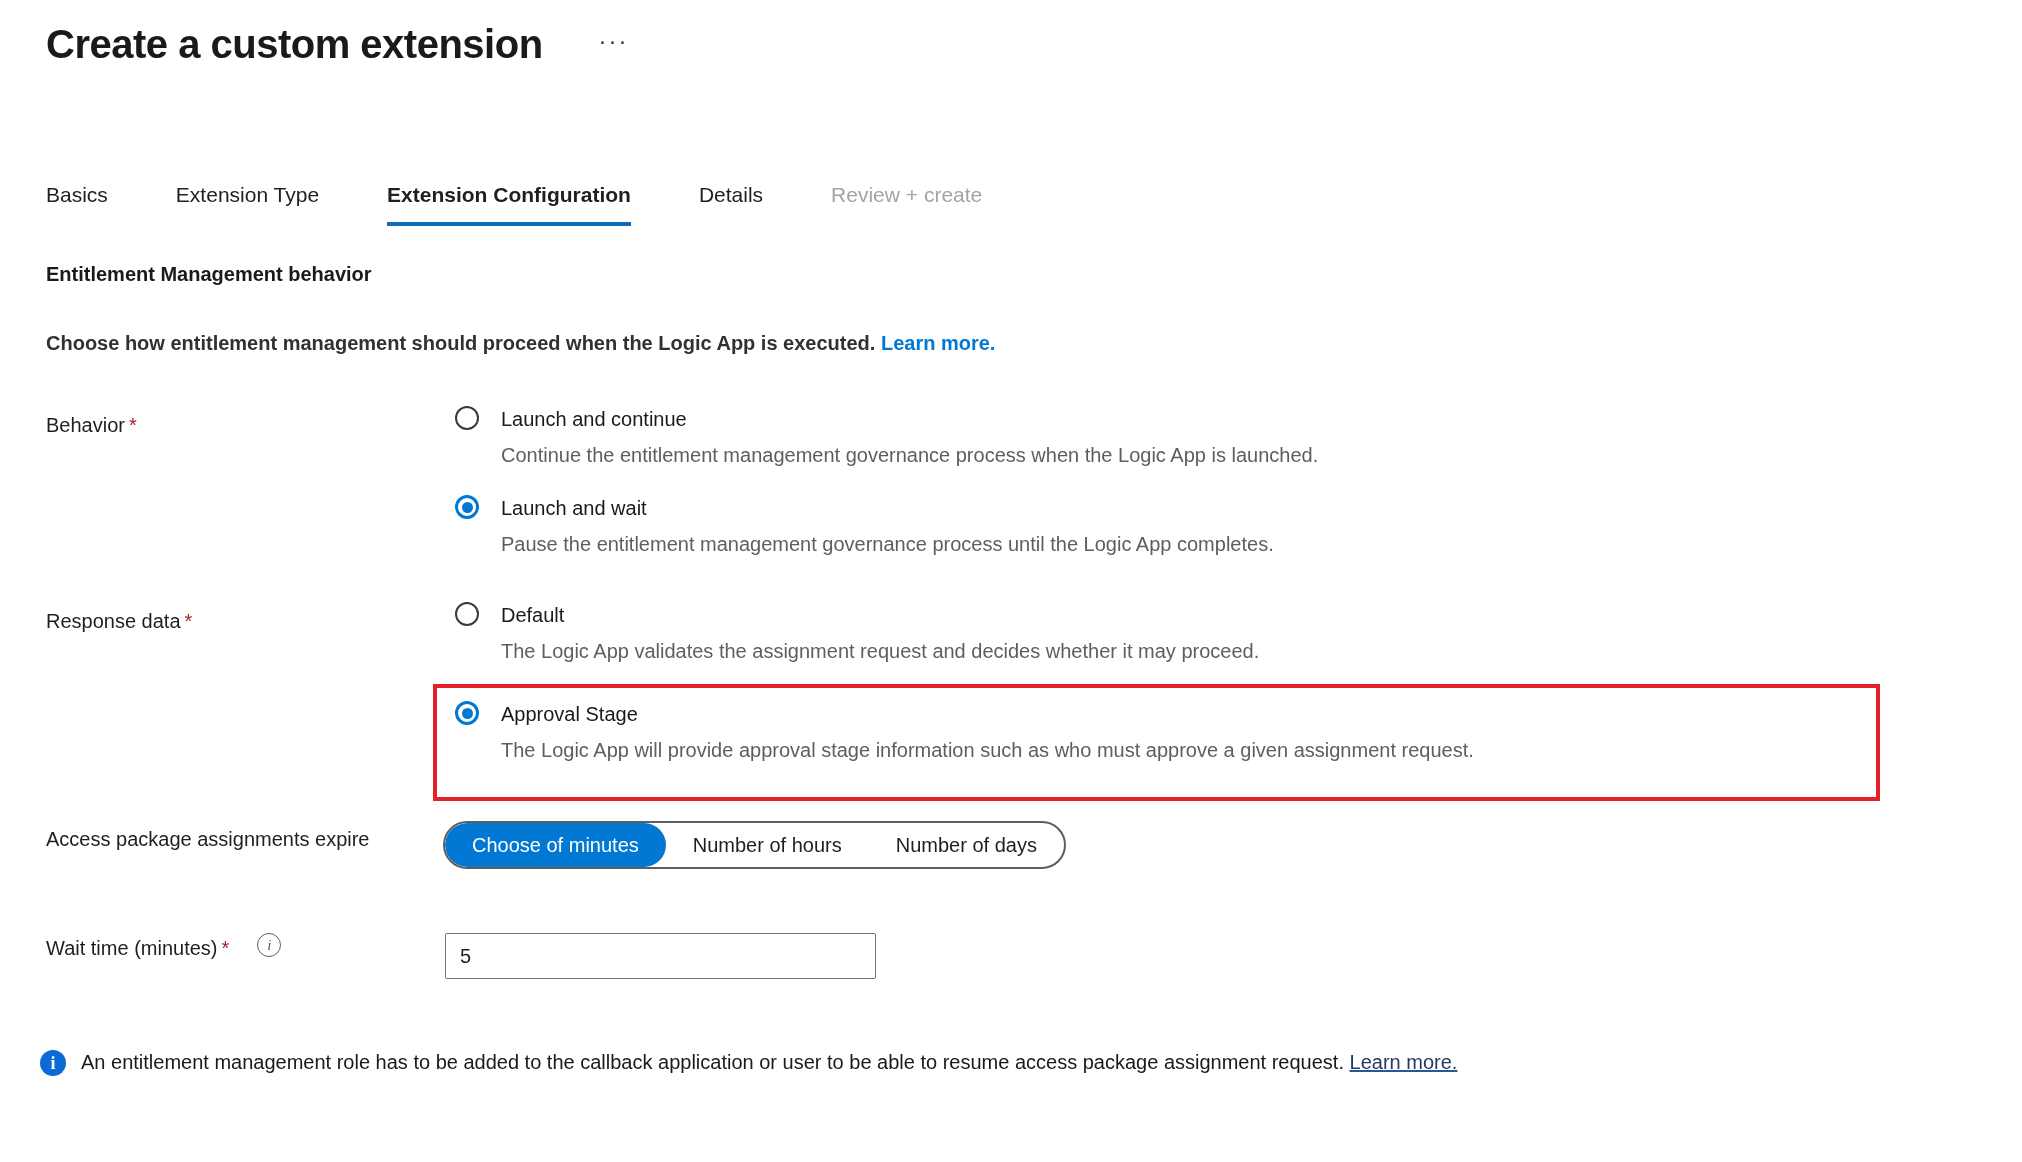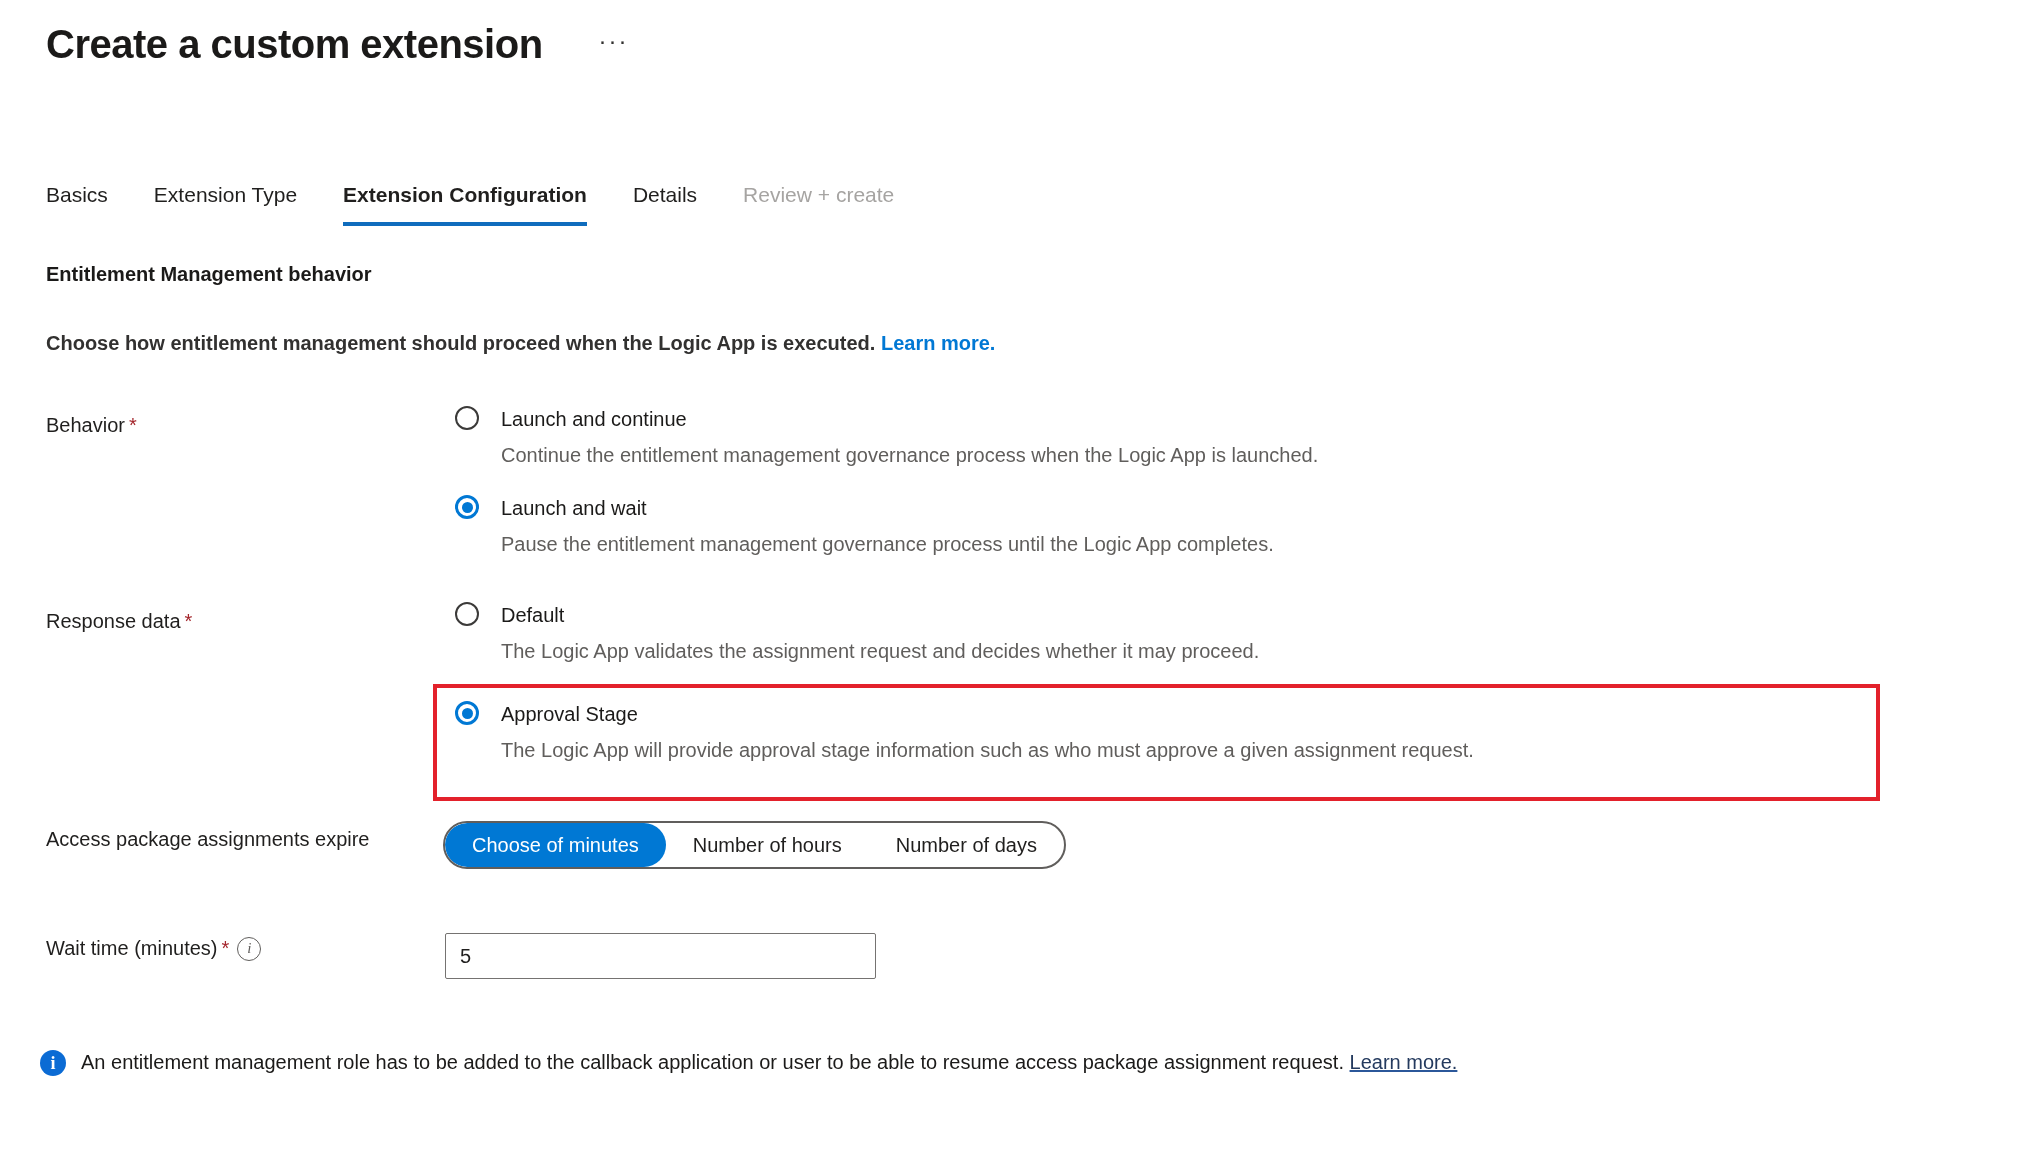--- a/index.html
+++ b/index.html
@@ -11,21 +11,21 @@
   }
   .page { position:relative; width:2022px; height:1162px; padding:10px 0 0 46px; }
 
   
   .titlebar { display:flex; align-items:center; margin-top:12px; }
   .page-title { font-size:40px; font-weight:700; letter-spacing:-0.5px; color:#1b1a19; }
   .more-btn { margin-left:56px; margin-top:-8px; font-size:24px; letter-spacing:2px;
               color:#323130; cursor:pointer; line-height:1; }
 
   
-  .tabs { display:flex; gap:46px; margin-top:116px; }
+  .tabs { display:flex; gap:68px; margin-top:116px; }
   .tab { font-size:21px; padding-bottom:15px; color:#201f1e; cursor:pointer; border-bottom:4px solid transparent; }
   .tab.active { font-weight:700; border-bottom-color:#0f6cbd; }
   .tab.disabled { color:#a6a4a2; }
 
   
   .section-heading { margin-top:37px; font-size:20px; font-weight:700; color:#1b1a19; }
   .section-desc { margin-top:46px; font-size:20px; color:#323130;font-weight:bold; }
   .link-blue { color:#0078d4; text-decoration:none; cursor:pointer; }
 
   
@@ -55,21 +55,21 @@
   
   .row-expiry { margin-top:20px; }
   .pill-group { display:inline-flex; align-items:center; height:48px; margin-left:-12px;
                 border:2px solid #605e5c; border-radius:26px; background:#fff; overflow:hidden; }
   .pill { font-size:20px; color:#201f1e; padding:0 27px; height:44px; display:flex; align-items:center;
           cursor:pointer; border-radius:22px; white-space:nowrap; }
   .pill.selected { background:#0078d4; color:#ffffff; }
 
   
   .row-wait { margin-top:64px; }
-  .wait-label-wrap { display:flex; align-items:center; gap:8px; }
+  .wait-label-wrap { display:flex; gap:28px; }
   .info-outline-icon { width:24px; height:24px; border:1.7px solid #605e5c; border-radius:50%;
           color:#605e5c; font-size:15px; font-family:"Liberation Serif", serif; font-style:italic;
           display:flex; align-items:center; justify-content:center; cursor:pointer; flex:0 0 auto; }
   .text-input { width:431px; height:46px; margin-left:-10px; border:1.7px solid #757371; border-radius:2px;
           font-size:20px; font-family:"Liberation Sans", sans-serif; color:#201f1e; padding:0 0 0 14px; outline:none; }
 
   
   .banner { position:absolute; left:40px; top:1050px; display:flex; align-items:flex-start; gap:15px; width:1930px; }
   .info-filled-icon { width:26px; height:26px; border-radius:50%; background:#0b6bd4; color:#fff;
           font-family:"Liberation Serif", serif; font-weight:700; font-size:18px;

